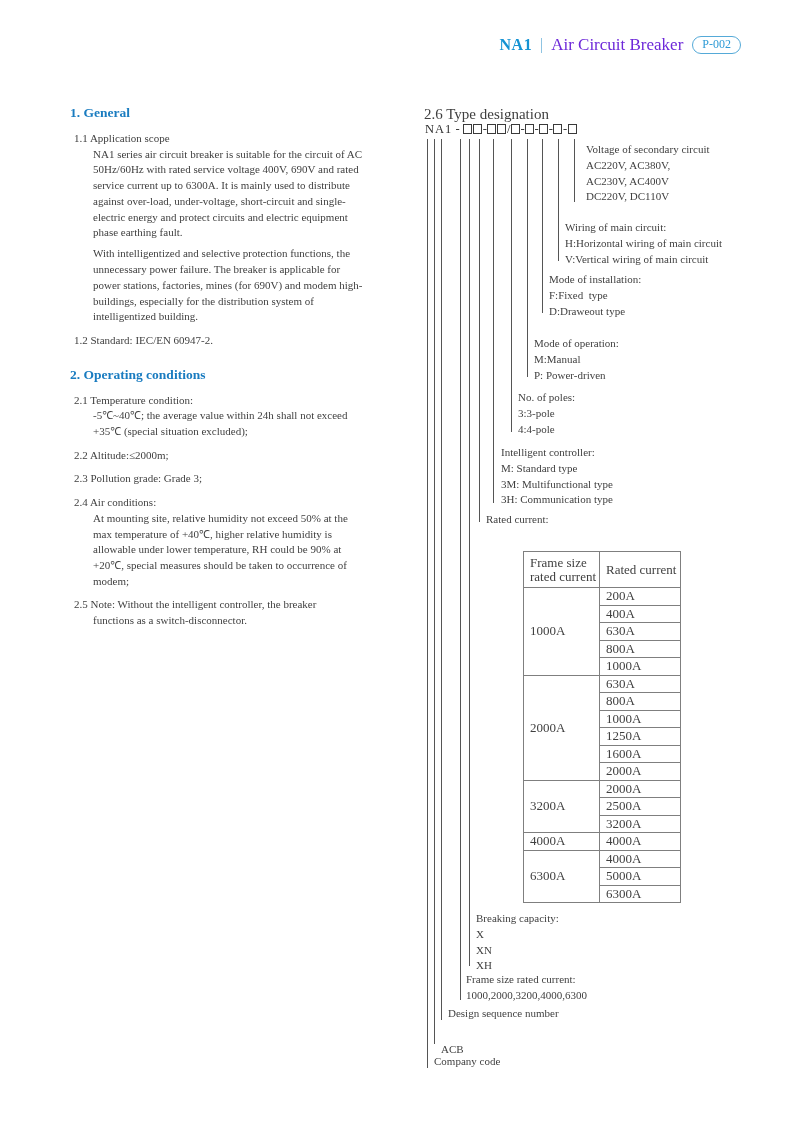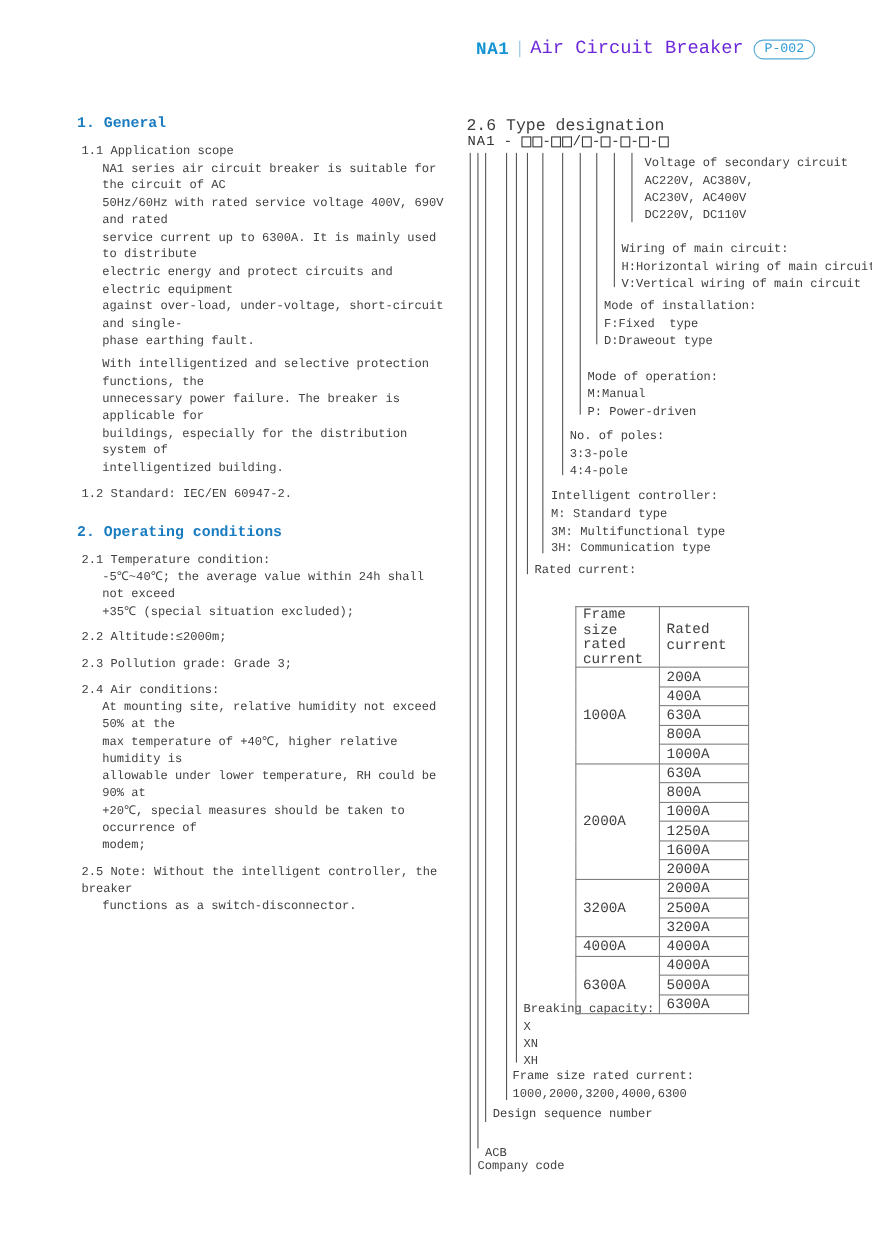--- a/index.html
+++ b/index.html
@@ -1,17 +1,17 @@
 <!DOCTYPE html>
 <html><head>
 <meta charset="utf-8">
 <style>
   html,body{margin:0;padding:0;background:#ffffff;}
   .page{position:relative;width:793px;height:1122px;background:#ffffff;overflow:hidden;
-        font-family:Liberation Mono, monospace;color:#3f3f3f;}
+        font-family:Liberation Serif, serif;color:#3f3f3f;}
 
   
   .header{position:absolute;top:35px;right:52px;display:flex;align-items:center;gap:9px;}
   .h-product{color:#1593d3;font-weight:bold;font-size:16px;letter-spacing:.5px;}
   .h-sep{width:1px;height:15px;background:#8fc4e2;}
   .h-sub{color:#6d28d9;font-size:17px;}
   .h-badge{color:#2e9bd6;font-size:12px;border:1.4px solid #55aad8;border-radius:10px;
            padding:1px 9px 2px;line-height:13px;}
 
   
@@ -52,25 +52,26 @@
     <span class="h-sub">Air Circuit Breaker</span>
     <span class="h-badge">P-002</span>
   </div>
 
   <div class="left-col" id="left-col">
       <div class="lc-heading">1. General</div>
       <div class="lc-item">1.1 Application scope</div>
       <div class="lc-cont">NA1 series air circuit breaker is suitable for the circuit of AC</div>
       <div class="lc-cont">50Hz/60Hz with rated service voltage 400V, 690V and rated</div>
       <div class="lc-cont">service current up to 6300A. It is mainly used to distribute</div>
+      <div class="lc-cont">against over-load, under-voltage, short-circuit and single-</div>
       <div class="lc-cont">electric energy and protect circuits and electric equipment</div>
-      <div class="lc-cont">against over-load, under-voltage, short-circuit and single-</div>
       <div class="lc-cont">phase earthing fault.</div>
       <div class="lc-cont-gap">With intelligentized and selective protection functions, the</div>
       <div class="lc-cont">unnecessary power failure. The breaker is applicable for</div>
+      <div class="lc-cont">power stations, factories, mines (for 690V) and modem high-</div>
       <div class="lc-cont">buildings, especially for the distribution system of</div>
       <div class="lc-cont">intelligentized building.</div>
       <div class="lc-item">1.2 Standard: IEC/EN 60947-2.</div>
       <div class="lc-heading">2. Operating conditions</div>
       <div class="lc-item">2.1 Temperature condition:</div>
       <div class="lc-cont">-5℃~40℃; the average value within 24h shall not exceed</div>
       <div class="lc-cont">+35℃ (special situation excluded);</div>
       <div class="lc-item">2.2 Altitude:≤2000m;</div>
       <div class="lc-item">2.3 Pollution grade: Grade 3;</div>
       <div class="lc-item">2.4 Air conditions:</div>

